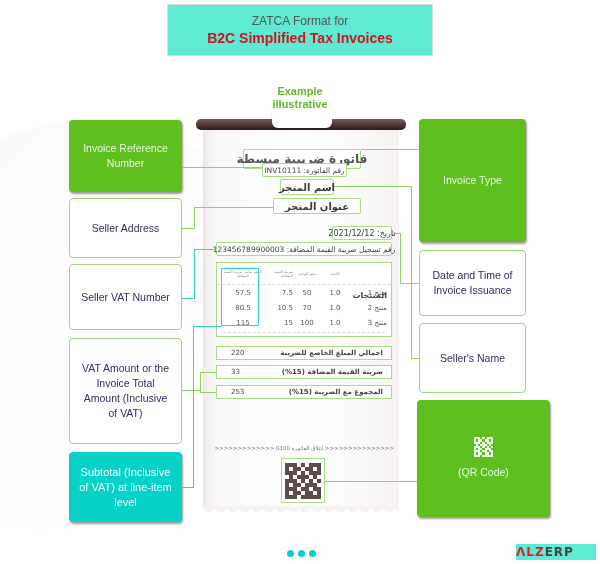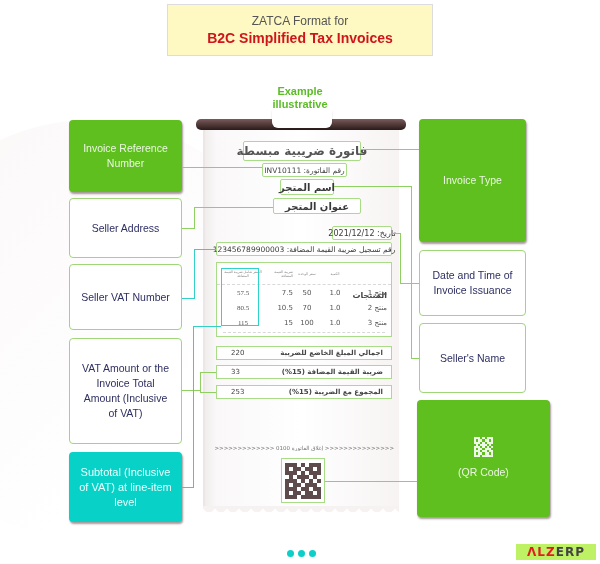--- a/index.html
+++ b/index.html
@@ -6,21 +6,21 @@
   html, body { width: 600px; height: 564px; background: #ffffff; overflow: hidden; }
   body { position: relative; font-family: "DejaVu Sans", sans-serif; }
 
   .bg-swoosh {
     position: absolute; left: -120px; top: 120px; width: 420px; height: 420px;
     border-radius: 50%; background: linear-gradient(135deg, #fbf7f8 0%, #ffffff 70%);
   }
 
   .title-box {
     position: absolute; left: 167px; top: 4px; width: 266px; height: 52px;
-    border: 1px solid #dcdcdc; background: #fef9c3; text-align: center;
+    border: 1px solid #dcdcdc; background: #5eead4; text-align: center;
   }
   .title-line1 { font-size: 12px; color: #555; margin-top: 9px; font-family: "Liberation Sans", sans-serif; }
   .title-line2 { font-size: 14px; color: #d0141c; font-weight: bold; margin-top: 2px; font-family: "Liberation Sans", sans-serif; }
 
   .example {
     position: absolute; left: 250px; top: 85px; width: 100px; text-align: center;
     color: #5bbd25; font-weight: bold; font-size: 11px; line-height: 13px;
     font-family: "Liberation Sans", sans-serif;
   }
 
@@ -53,39 +53,39 @@
     background: radial-gradient(circle at 6px 0px, #f6f2f2 6px, transparent 6.5px) repeat-x;
     background-size: 12px 8px;
   }
 
   .rtl { direction: rtl; }
   .tag {
     position: absolute; border: 1.5px solid #a9dc86; background: #fff; border-radius: 2px;
     font-family: "DejaVu Sans", sans-serif; color: #3a3a3a; white-space: nowrap;
     display: flex; align-items: center; justify-content: center;
   }
-  .t-invtype { left: 243px; top: 141px; width: 118px; height: 20px; font-size: 12px; font-weight: bold; color: #555; }
+  .t-invtype { left: 243px; top: 149px; width: 118px; height: 20px; font-size: 12px; font-weight: bold; color: #555; }
   .t-invno { left: 262px; top: 163px; width: 85px; height: 14px; font-size: 7.5px; color: #444; }
   .t-store { left: 280px; top: 179px; width: 54px; height: 16px; font-size: 10px; font-weight: bold; }
   .t-addr { left: 273px; top: 198px; width: 88px; height: 16px; font-size: 10px; font-weight: bold; }
   .t-date { left: 332px; top: 226px; width: 60px; height: 14px; font-size: 8px; }
   .t-vat { left: 216px; top: 242px; width: 176px; height: 14px; font-size: 7.5px; }
 
   .items { position: absolute; left: 216px; top: 262px; width: 176px; height: 75px;
     border: 1.5px solid #a9dc86; background: #fff; }
   .items-table { position: absolute; left: 0; top: 0; width: 100%; }
   .row { display: flex; direction: rtl; height: 15px; align-items: center; font-size: 7px; color: #555; }
   .row.hdr { height: 22px; border-bottom: 1px dashed #d8d8d8; }
   .row.hdr .c1 { font-size: 8px; font-weight: bold; color: #444; margin-top: 43px; }
   .row.hdr .cs { font-size: 3.5px; line-height: 4px; color: #888; }
   .c1 { width: 42px; padding-right: 4px; text-align: right; }
   .c2 { width: 28px; text-align: center; }
   .c3 { width: 28px; text-align: center; }
   .c4 { width: 28px; text-align: right; }
-  .c5 { width: 44px; text-align: center; font-family: Liberation Serif, serif; }
+  .c5 { width: 44px; text-align: center; }
   .items-foot { position: absolute; left: 6px; right: 6px; bottom: 3px; border-top: 1px dashed #d8d8d8; }
   .subtotal-hl { position: absolute; left: 221px; top: 268px; width: 38px; height: 58px; border: 1.5px solid #2fd3cb; }
 
   .sum { position: absolute; left: 216px; width: 176px; height: 14px; border: 1.5px solid #a9dc86; background: #fff;
     display: flex; justify-content: space-between; align-items: center; padding: 0 8px 0 14px; font-size: 7px; color: #444; }
   .sum .lbl { direction: rtl; font-weight: bold; font-size: 7px; }
   .s1 { top: 346px; } .s2 { top: 365px; } .s3 { top: 385px; }
 
   .closing { position: absolute; left: 214px; top: 445px; width: 180px; text-align: center; direction: rtl;
     font-size: 5.5px; color: #777; white-space: nowrap; overflow: hidden; }
@@ -99,23 +99,23 @@
   .qr-small span { width: 2.2px; height: 2.2px; }
   .qr-small span.on { background: #eef8e6; }
 
   
   .ln { position: absolute; background: #8fd160; }
   .ln.teal { background: #36cfc7; }
 
   .dots { position: absolute; left: 287px; top: 550px; display: flex; gap: 4px; }
   .dot { width: 7px; height: 7px; border-radius: 50%; background: #0ccfca; }
 
-  .logo { position: absolute; left: 516px; top: 544px; width: 80px; height: 16px; background: #bef264;
+  .logo { position: absolute; left: 516px; top: 544px; width: 80px; height: 16px; background: #5eead4;
     font-family: "DejaVu Sans", sans-serif; font-size: 12px; font-weight: bold; letter-spacing: 1px;
-    display: flex; align-items: center; justify-content: center; }
+    display: flex; align-items: center; }
   .logo .red { color: #e01e1e; }
   .logo .gray { color: #444; }
 </style>
 </head>
 <body>
 
 <div class="bg-swoosh"></div>
 
 <div class="title-box">
   <div class="title-line1">ZATCA Format for</div>

